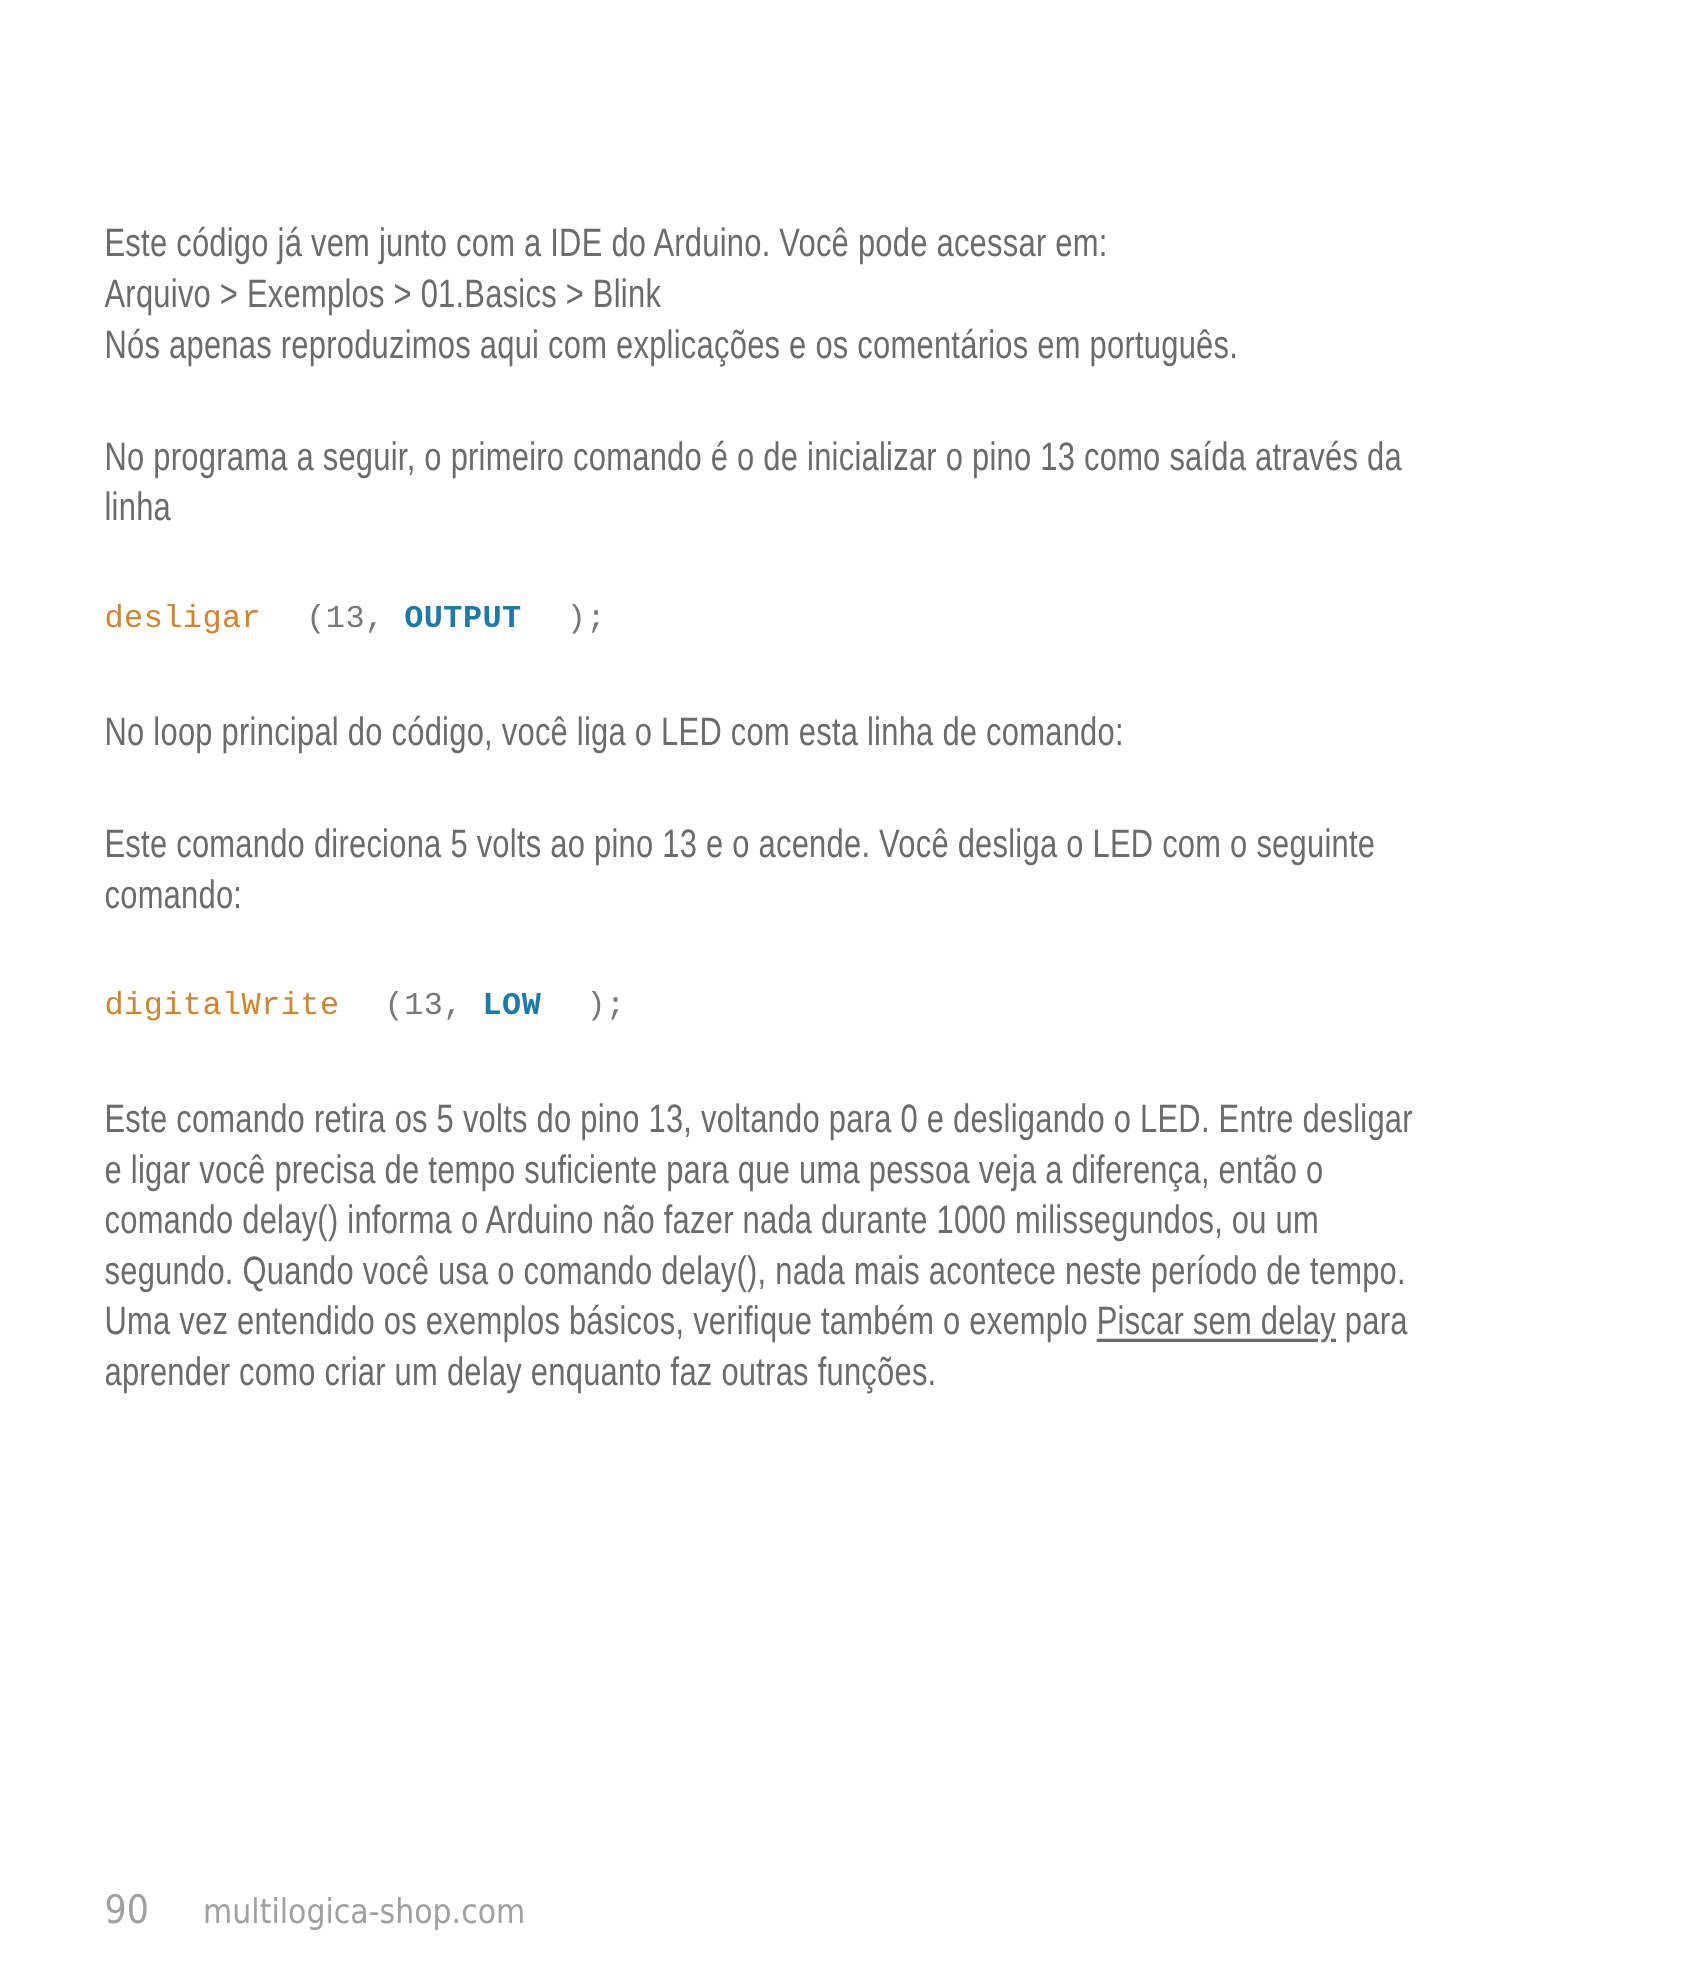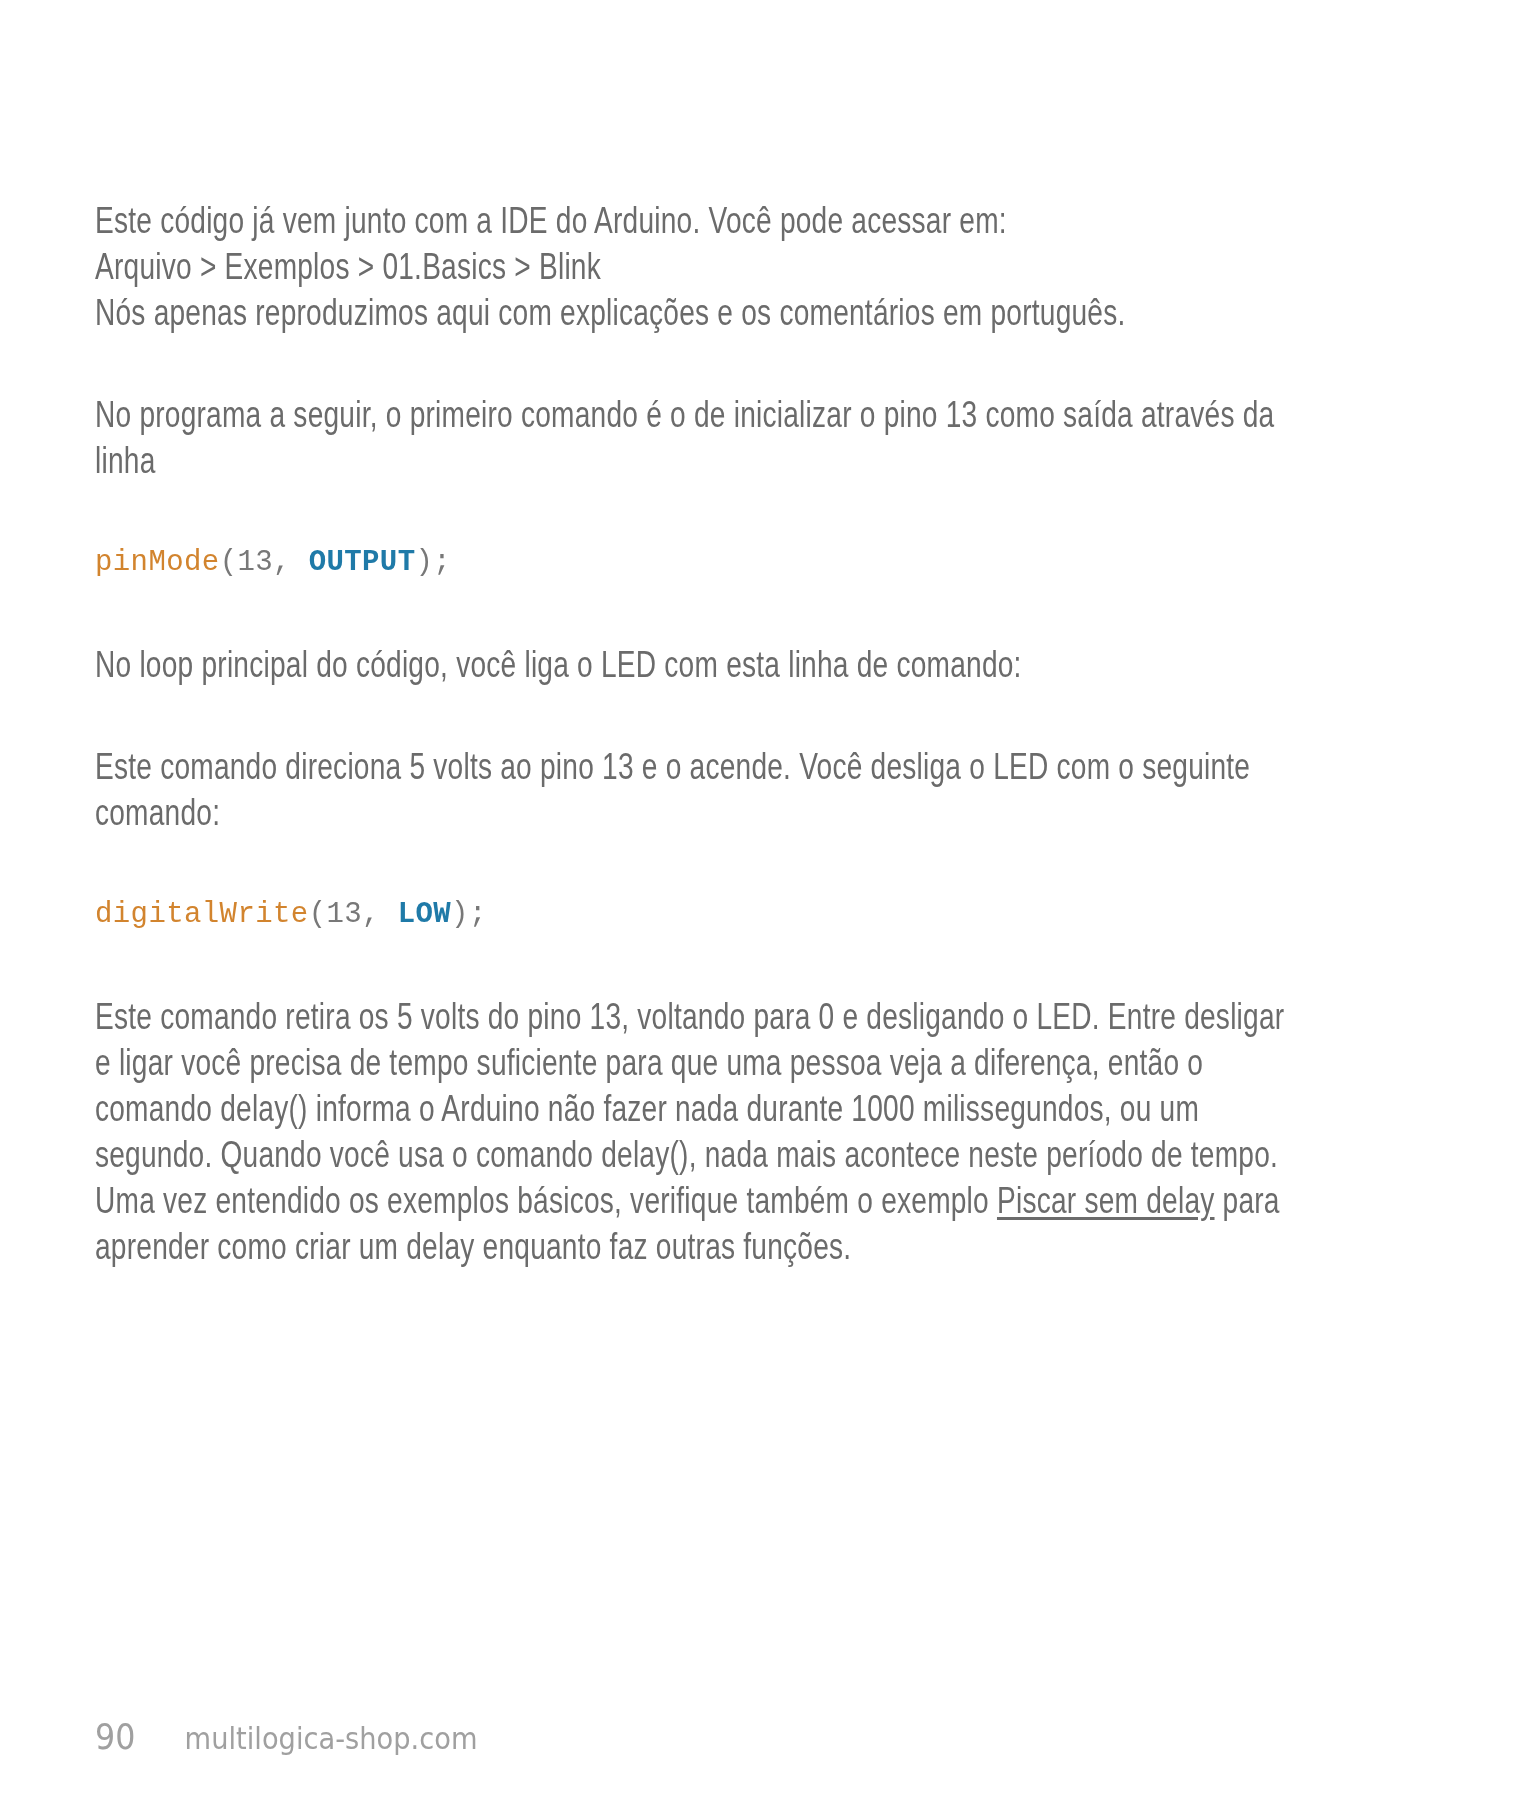--- a/index.html
+++ b/index.html
@@ -33,21 +33,21 @@
   }
   .code-line {
     margin-top: 56px;
     font-family: "Liberation Mono", "DejaVu Sans Mono", monospace;
     font-size: 29px;
     line-height: 46px;
     letter-spacing: 0.4px;
   }
   .code-fn    { color: var(--code-function, #d2842e); }
   .code-const { color: var(--code-constant, #1f7aa8); font-weight: bold; }
-  .code-plain { color: var(--code-plain, #787878); }
+  .code-plain { color: var(--code-plain, #787878); margin-left: 41px; }
   .doc-link {
     color: inherit;
     text-decoration: underline;
     text-underline-offset: 4px;
     cursor: pointer;
   }
   .footer {
     position: absolute;
     left: 95px;
     top: 1716px;
@@ -68,21 +68,21 @@
 <div class="page">
   <div class="content">
 
     <p class="body-text">Este código já vem junto com a IDE do Arduino. Você pode acessar em:
 Arquivo &gt; Exemplos &gt; 01.Basics &gt; Blink
 Nós apenas reproduzimos aqui com explicações e os comentários em português.</p>
 
     <p class="body-text block-gap">No programa a seguir, o primeiro comando é o de inicializar o pino 13 como saída através da
 linha</p>
 
-    <div class="code-line"><span class="code-fn">pinMode</span><span class="code-plain">(13, </span><span class="code-const">OUTPUT</span><span class="code-plain">);</span></div>
+    <div class="code-line"><span class="code-fn">desligar</span><span class="code-plain">(13, </span><span class="code-const">OUTPUT</span><span class="code-plain">);</span></div>
 
     <p class="body-text block-gap">No loop principal do código, você liga o LED com esta linha de comando:</p>
 
 
     <p class="body-text block-gap">Este comando direciona 5 volts ao pino 13 e o acende. Você desliga o LED com o seguinte
 comando:</p>
 
     <div class="code-line"><span class="code-fn">digitalWrite</span><span class="code-plain">(13, </span><span class="code-const">LOW</span><span class="code-plain">);</span></div>
 
     <p class="body-text block-gap"><span>Este comando retira os 5 volts do pino 13, voltando para 0 e desligando o LED. Entre desligar

